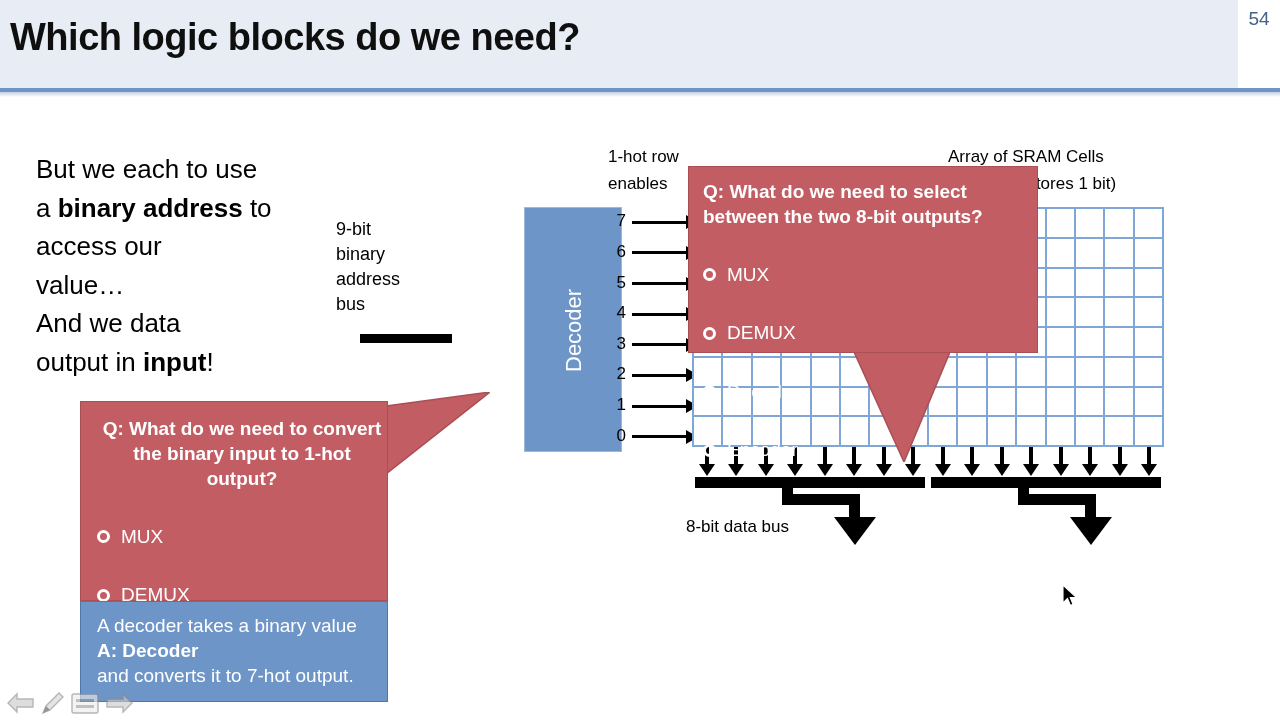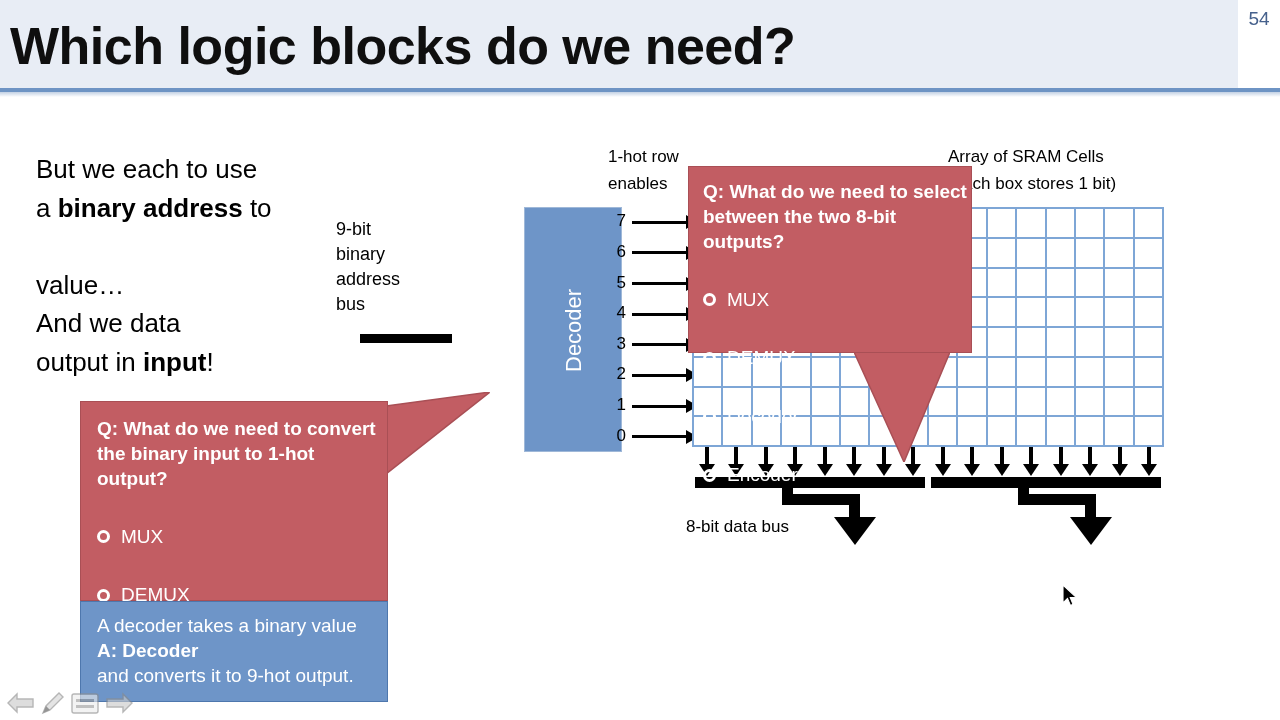--- a/index.html
+++ b/index.html
@@ -11,21 +11,21 @@
   }
   .abs{position:absolute;}
 
   
   #title-bar{
     left:0;top:0;width:1238px;height:88px;
     background:#e8edf5;
   }
   #title-text{
     left:10px;top:16px;width:1200px;
-    font-size:52px;font-weight:bold;color:#0f0f0f;
+    font-size:38px;font-weight:bold;color:#0f0f0f;
     letter-spacing:-0.5px;white-space:nowrap;
   }
   #slide-number{
     left:1238px;top:8px;width:42px;text-align:center;
     font-size:19px;color:#46618c;
   }
   #header-rule{
     left:0;top:88px;width:1280px;height:4px;
     background:#6e94c4;
   }
@@ -129,27 +129,27 @@
     font-size:19px;font-weight:bold;line-height:25px;
   }
   .opt-row{display:flex;align-items:center;height:25.5px;margin-top:33px;}
   .opt-bullet{
     width:13px;height:13px;border-radius:50%;
     border:3px solid #fff;box-sizing:border-box;
     margin-right:11px;flex:0 0 auto;
   }
   .opt-label{font-size:19px;color:#fff;line-height:20px;}
 
-  #callout-left{left:80px;top:401px;width:308px;height:200px;}
+  #callout-left{left:80px;top:401px;width:308px;height:200px;text-align:center;}
   #callout-left-inner{padding:14px 0 0 16px;}
   #callout-left-tail{
     left:386px;top:392px;width:104px;height:82px;
   }
 
-  #callout-right{left:688px;top:166px;width:284px;height:187px;}
+  #callout-right{left:688px;top:166px;width:350px;height:187px;}
   #callout-right-inner{padding:12px 0 0 14px;}
   #callout-right-tail{
     left:854px;top:352px;width:96px;height:110px;
   }
 
   
   #answer-box{
     left:80px;top:601px;width:308px;height:101px;
     background:#6e95c8;border:1px solid #4e77ad;
     box-sizing:border-box;color:#fff;padding:11px 12px 0 16px;
@@ -169,21 +169,21 @@
 
 <div class="abs" id="title-bar"></div>
 <div class="abs" id="title-text">Which logic blocks do we need?</div>
 <div class="abs" id="slide-number">54</div>
 <div class="abs" id="header-rule"></div>
 <div class="abs" id="header-rule-shadow"></div>
 
 <div class="abs" id="intro-text">
   <span>But we each to use</span><br>
   <span>a </span><b>binary address</b><span> to</span><br>
-  <br>
+  <span>access our</span><br>
   <span>value…</span><br>
   <span>And we data</span><br>
   <span>output in </span><b>input</b><span>!</span>
 </div>
 
 <div class="abs" id="addr-label" style="white-space:pre-line;">9-bit
 binary
 address
 bus</div>
 <div class="abs" id="addr-bus-bar"></div>
@@ -451,21 +451,21 @@
         <span class="opt-bullet"></span>
         <span class="opt-label">Encoder</span>
       </div>
     </div>
   </div>
 </div>
 
 <div class="abs" id="answer-box">
   <div id="answer-body">A decoder takes a binary value</div>
   <div id="answer-title">A: Decoder</div>
-  <div id="answer-body">and converts it to 9-hot output.</div>
+  <div id="answer-body">and converts it to 7-hot output.</div>
 </div>
 
 <div class="abs" id="toolbar">
   <svg class="tb-icon" style="left:0px;" width="30" height="26" viewBox="0 0 30 26">
     <polygon points="2,13 11,4 11,9 27,9 27,17 11,17 11,22" fill="#c9c9c9" stroke="#8a8a8a" stroke-width="1.4"></polygon>
   </svg>
   <svg class="tb-icon" style="left:34px;" width="26" height="26" viewBox="0 0 26 26">
     <polygon points="3,23 6,16 19,3 23,7 10,20" fill="#d4d4d4" stroke="#8a8a8a" stroke-width="1.4"></polygon>
     <polygon points="3,23 6,16 10,20" fill="#555"></polygon>
   </svg>

